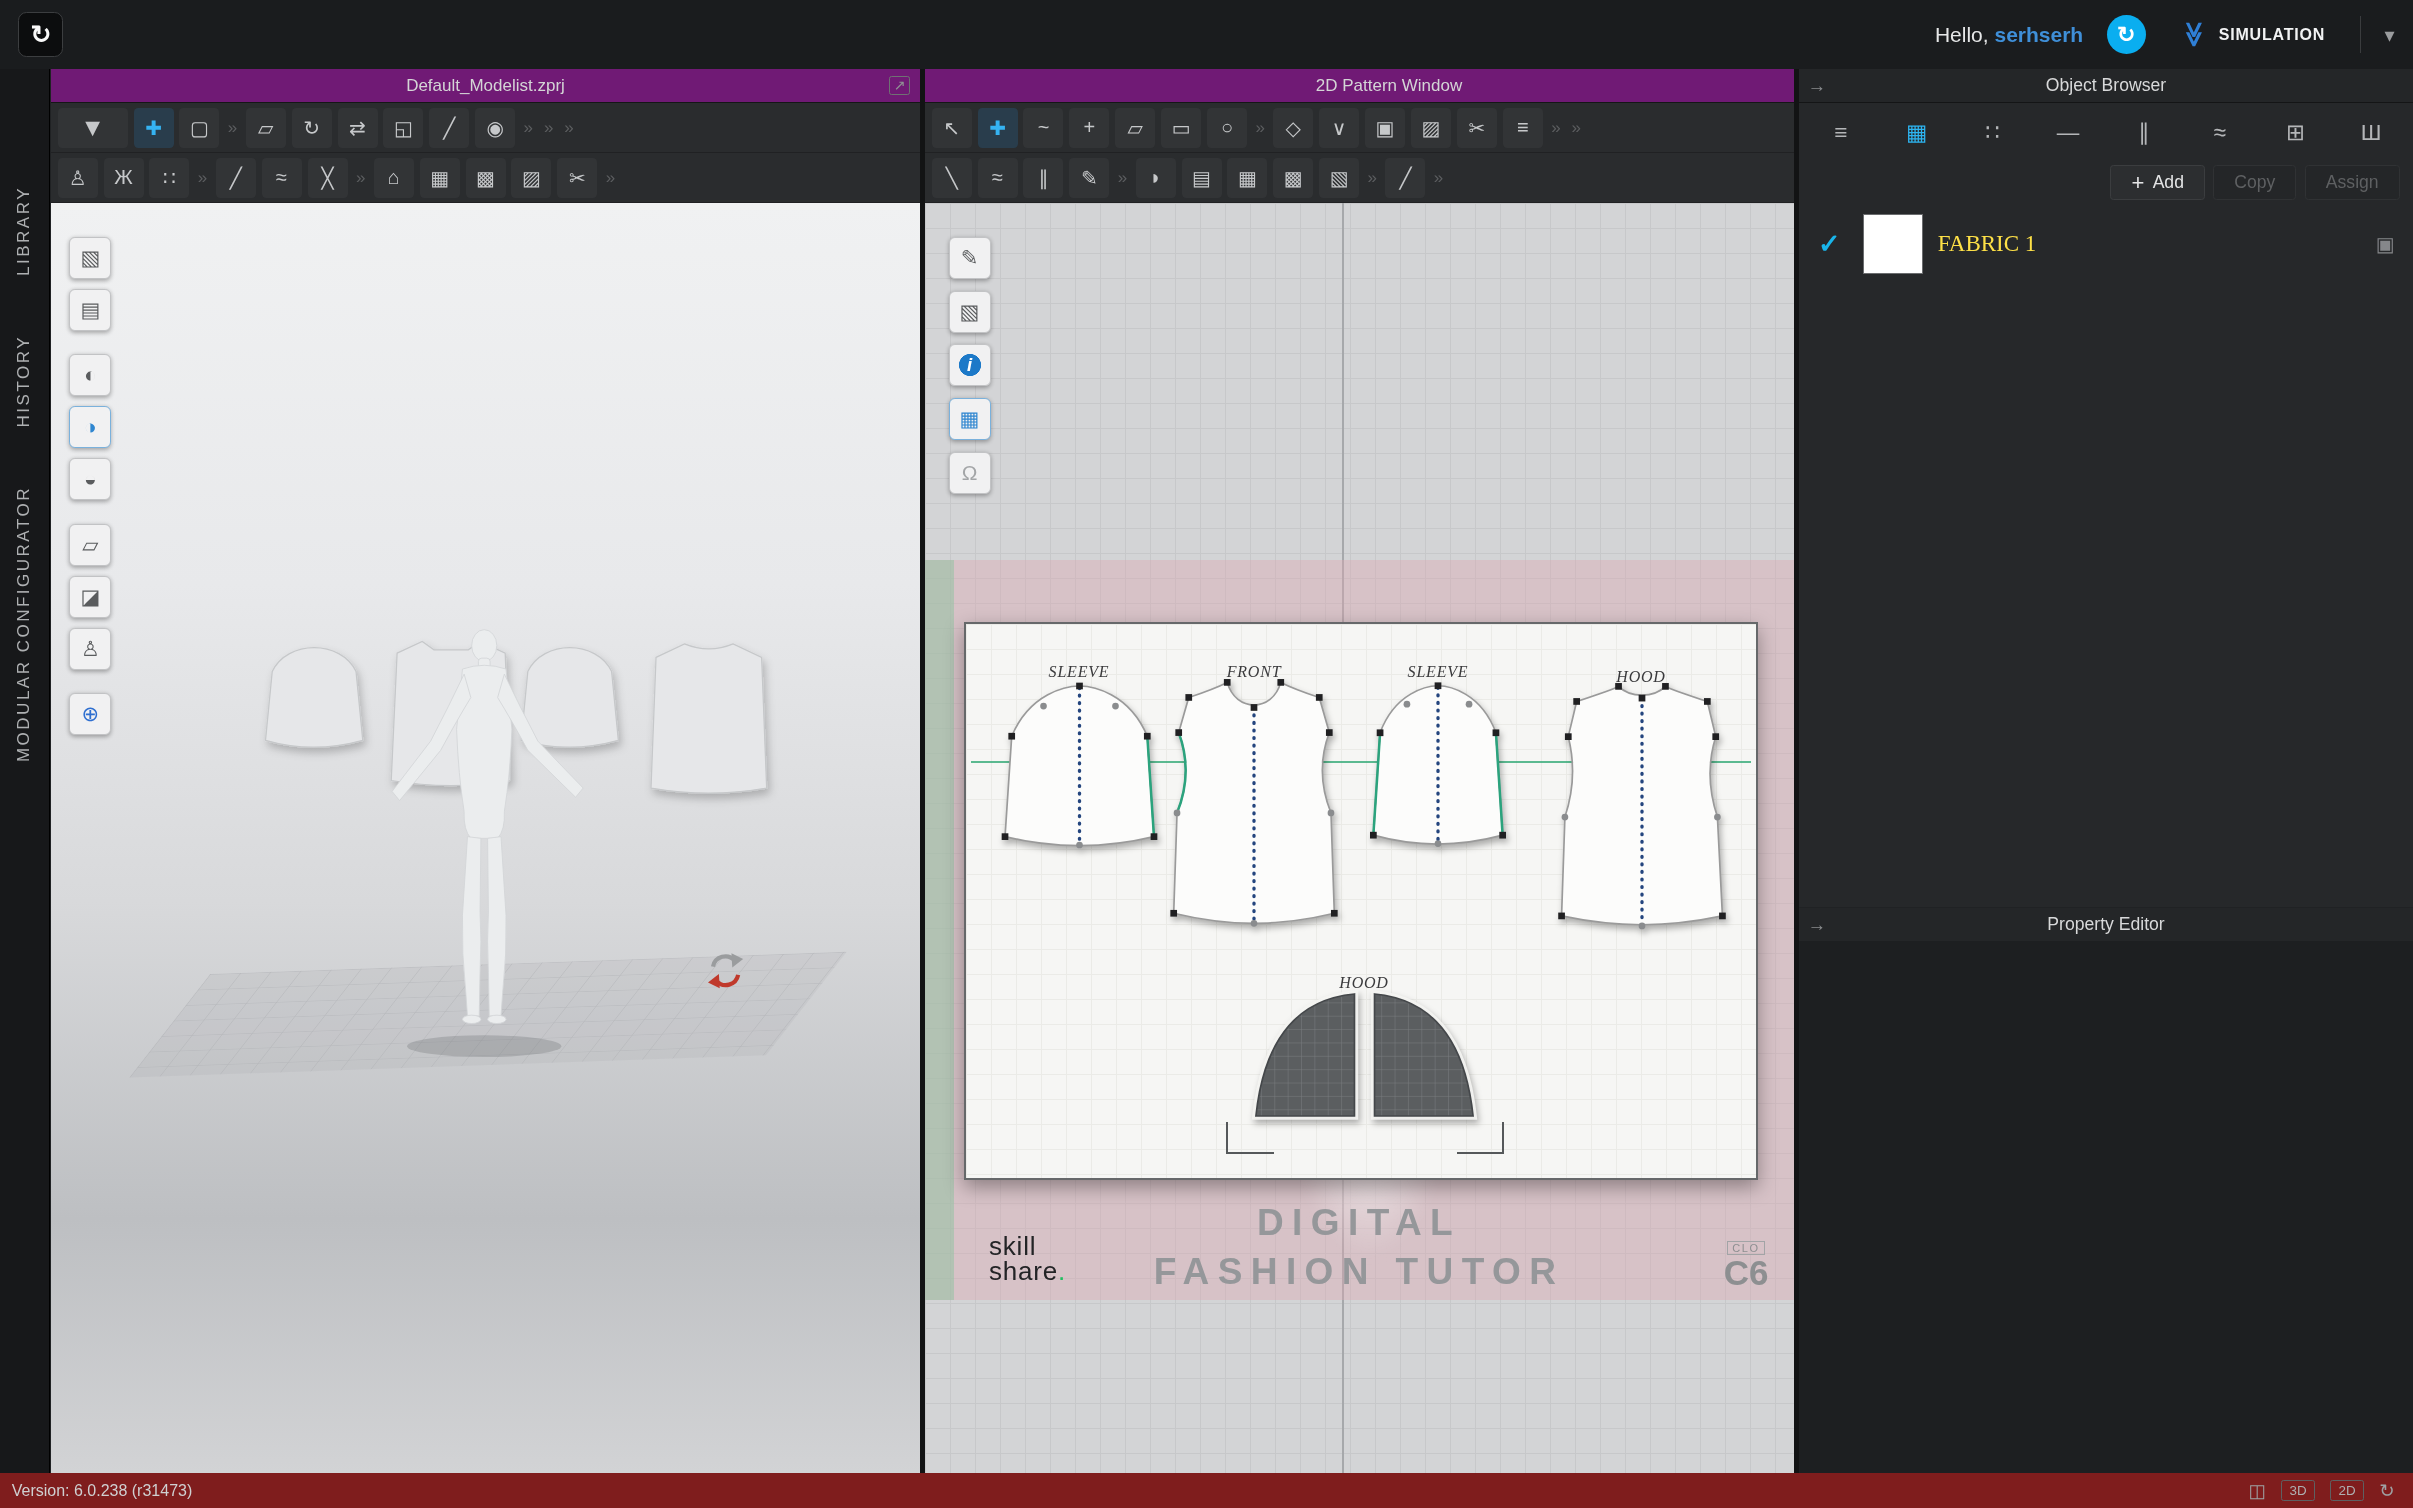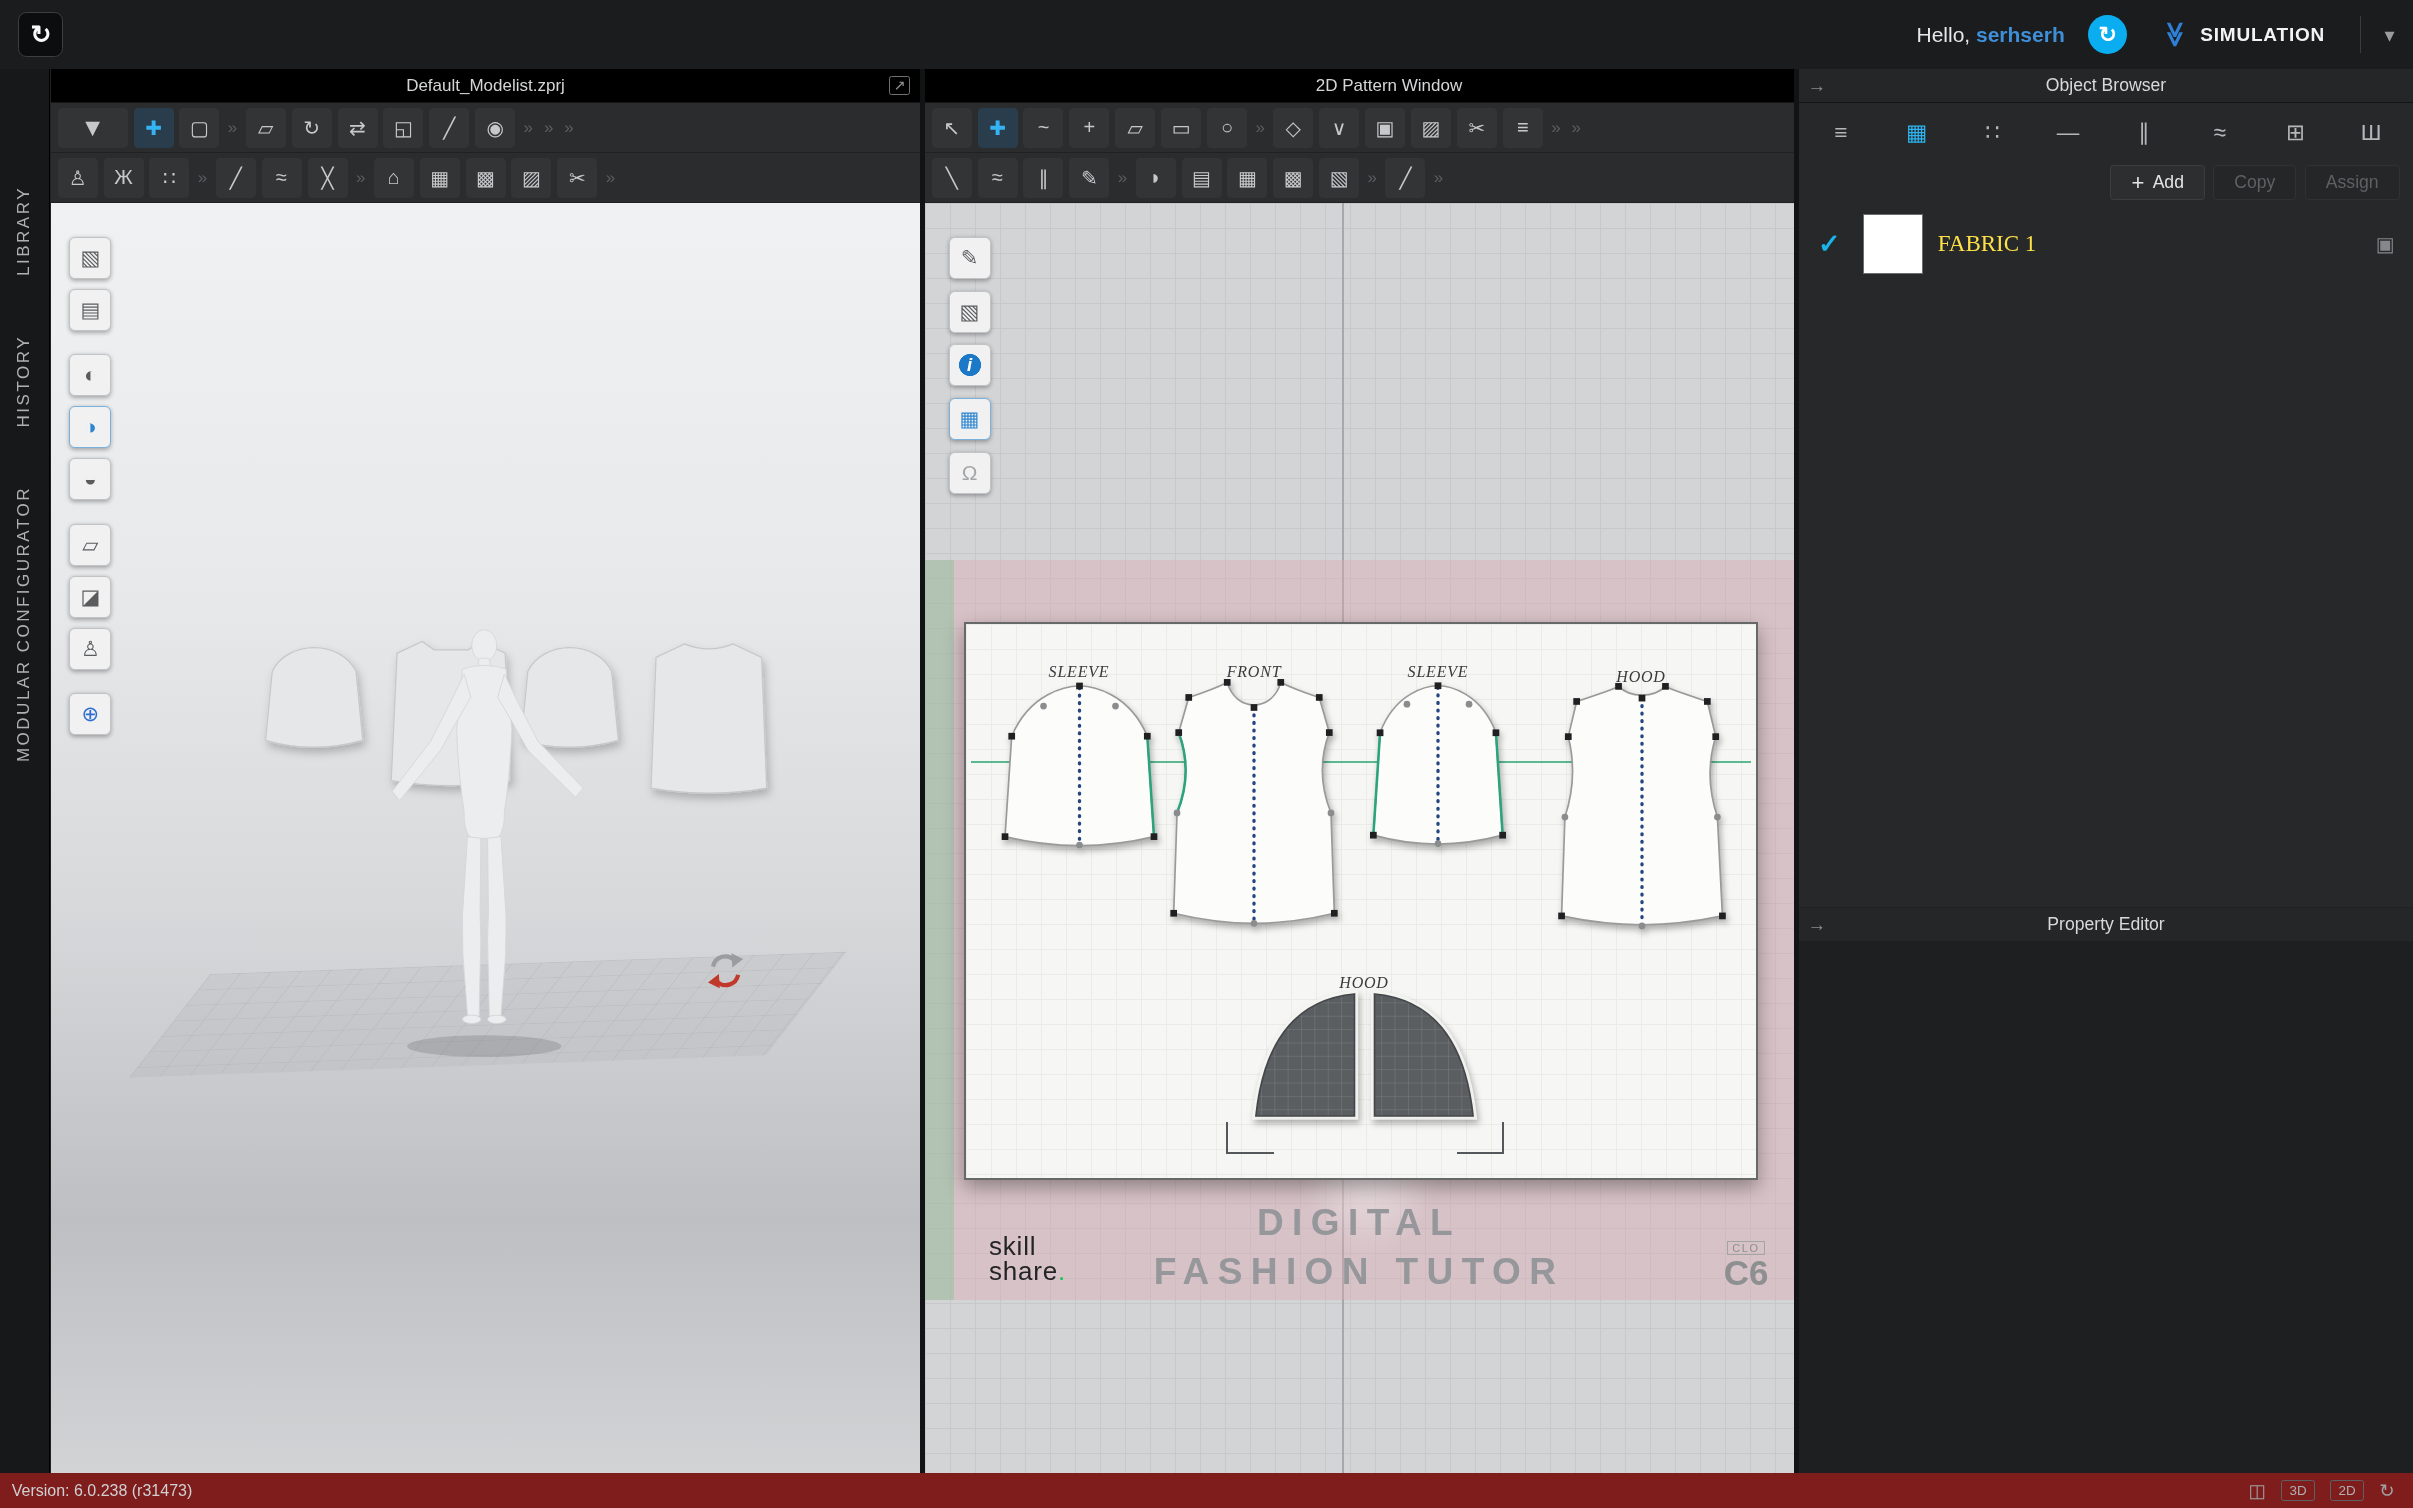--- a/index.html
+++ b/index.html
@@ -9,34 +9,34 @@
 
   
   .topbar { position:absolute; left:0; top:0; right:0; height:69px; background:#1a1c1e; display:flex; align-items:center; z-index:50; }
   .clo-logo { width:45px; height:45px; margin-left:18.4px; border:1.7px solid #3c3e40; border-radius:8.4px; background:#0c0d0e; color:#fafafa; display:flex; align-items:center; justify-content:center; font-size:25px; font-weight:bold; }
   .tb-right { margin-left:auto; display:flex; align-items:center; gap:23.5px; padding-right:13.4px; }
   .greeting { font-size:21px; color:#e6e7e8; }
   .greeting .uname { color:#3f8fd8; font-weight:bold; }
   .user-badge { width:39px; height:39px; border-radius:50%; background:#0aaef0; color:#fff; display:flex; align-items:center; justify-content:center; font-size:22px; font-weight:bold; }
   .sim-btn { display:flex; align-items:center; gap:11.7px; padding:6.7px 11.7px; border-radius:5px; }
   .sim-chev { color:#2f7fd6; font-size:25px; font-weight:bold; transform:rotate(90deg); line-height:1; }
-  .sim-label { color:#f2f3f4; font-size:19px; font-weight:bold; letter-spacing:0.8px; }
+  .sim-label { color:#f2f3f4; font-size:16px; font-weight:bold; letter-spacing:0.8px; }
   .tb-divider { width:0.8px; height:37px; background:#3a3c3e; }
   .tb-caret { color:#9a9c9e; font-size:20px; padding-right:5px; }
 
   
   .rail { position:absolute; left:0; top:69px; bottom:35px; width:50px; background:#17181a; border-right:0.8px solid #000; z-index:40; }
   .rail-item { position:absolute; left:14.2px; writing-mode:vertical-rl; transform:rotate(180deg); color:#aeb0b2; font-size:17px; letter-spacing:2.5px; white-space:nowrap; }
 
   
   .pane { position:absolute; top:69px; bottom:35px; background:#202224; }
   .pane3d { left:51px; width:869px; }
   .pane2d { left:925px; width:928px; }
   .vdiv { position:absolute; top:69px; bottom:35px; width:5px; background:#121314; z-index:45; }
-  .pane-header { height:34px; background:#000000; border-bottom:0.8px solid #151617; display:flex; align-items:center; justify-content:center; position:relative; }
+  .pane-header { height:34px; background:#701a75; border-bottom:0.8px solid #151617; display:flex; align-items:center; justify-content:center; position:relative; }
   .pane-title { font-size:17px; color:#d4d5d6; }
   .popout { position:absolute; right:10px; color:#8f9193; font-size:14.2px; border:0.8px solid #6f7173; border-radius:2.5px; padding:0 3.4px; line-height:17px; }
 
   .toolbar { height:50px; background:#2a2c2e; border-bottom:0.8px solid #202123; display:flex; align-items:center; gap:5.9px; padding:0 6.7px; overflow:hidden; }
   .icon-tile { flex:0 0 auto; width:40px; height:40px; background:#323436; border-radius:4.2px; color:#c6c8ca; display:inline-flex; align-items:center; justify-content:center; font-size:20px; }
   .icon-tile.wide { width:70px; font-size:25px; }
   .icon-tile.active { color:#35b3f2; background:#293d4c; }
   .tb-sep { color:#5c5e60; font-size:17px; margin:0 2.5px; }
 
   .canvas { position:absolute; left:0; right:0; top:134px; bottom:0; overflow:hidden; }

